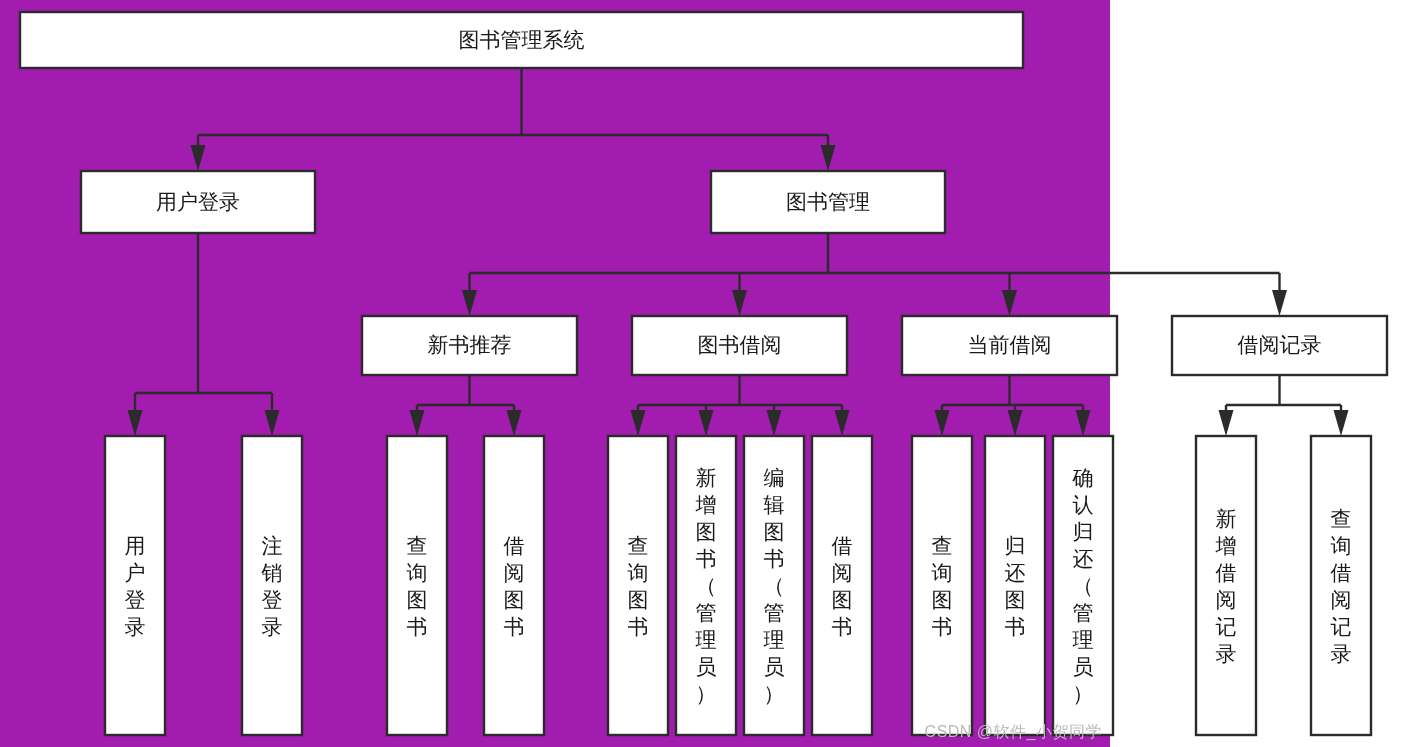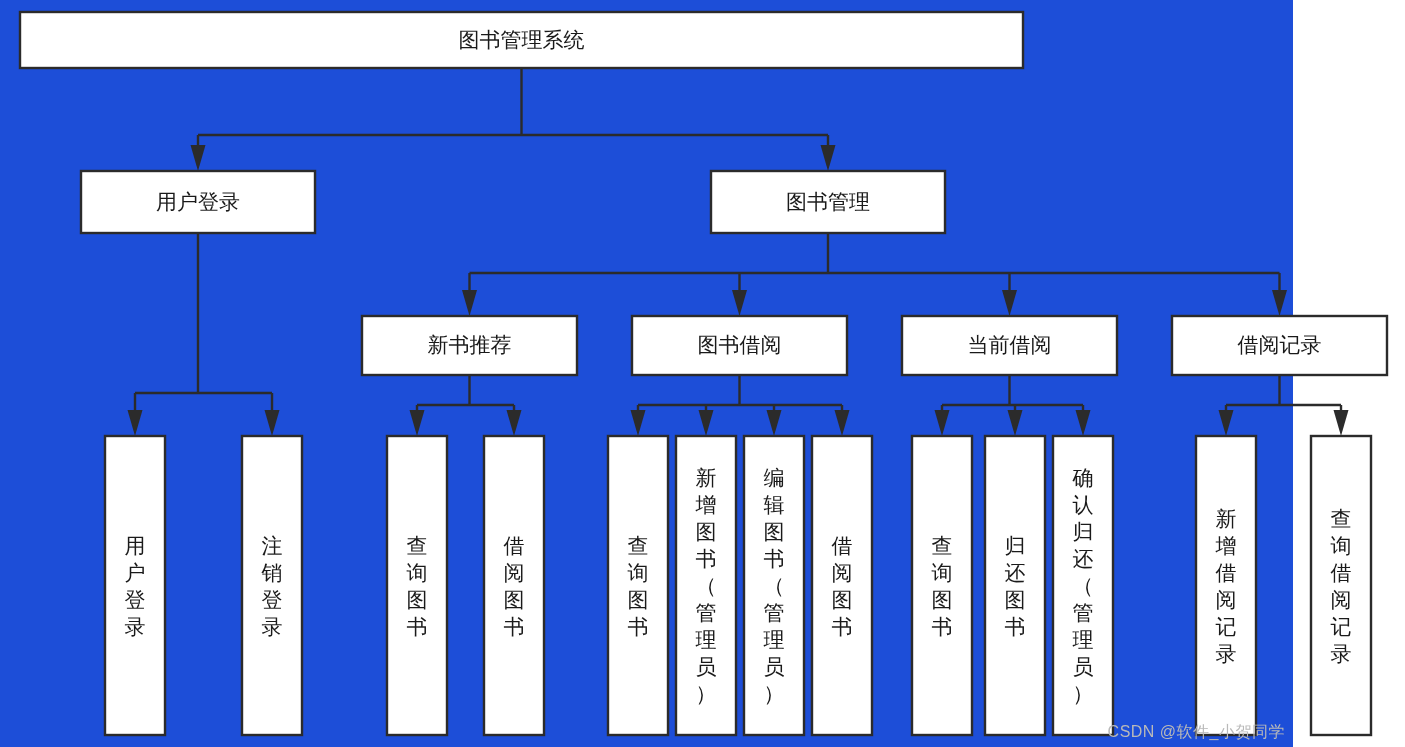--- a/index.html
+++ b/index.html
@@ -8,23 +8,23 @@
     background: #ffffff;
   }
   body {
     width: 1405px;
     height: 747px;
     font-family: "Liberation Sans", "DejaVu Sans", sans-serif;
     overflow: hidden;
   }
   #diagram-root {
     position: relative;
-    width: 1293px;
+    width: 1110px;
     height: 747px;
-    background: #1d4ed8;
+    background: #a21caf;
   }
   svg#diagram-svg {
     position: absolute;
     left: 0;
     top: 0;
     width: 1405px;
     height: 747px;
     display: block;
   }
   .node-box {

